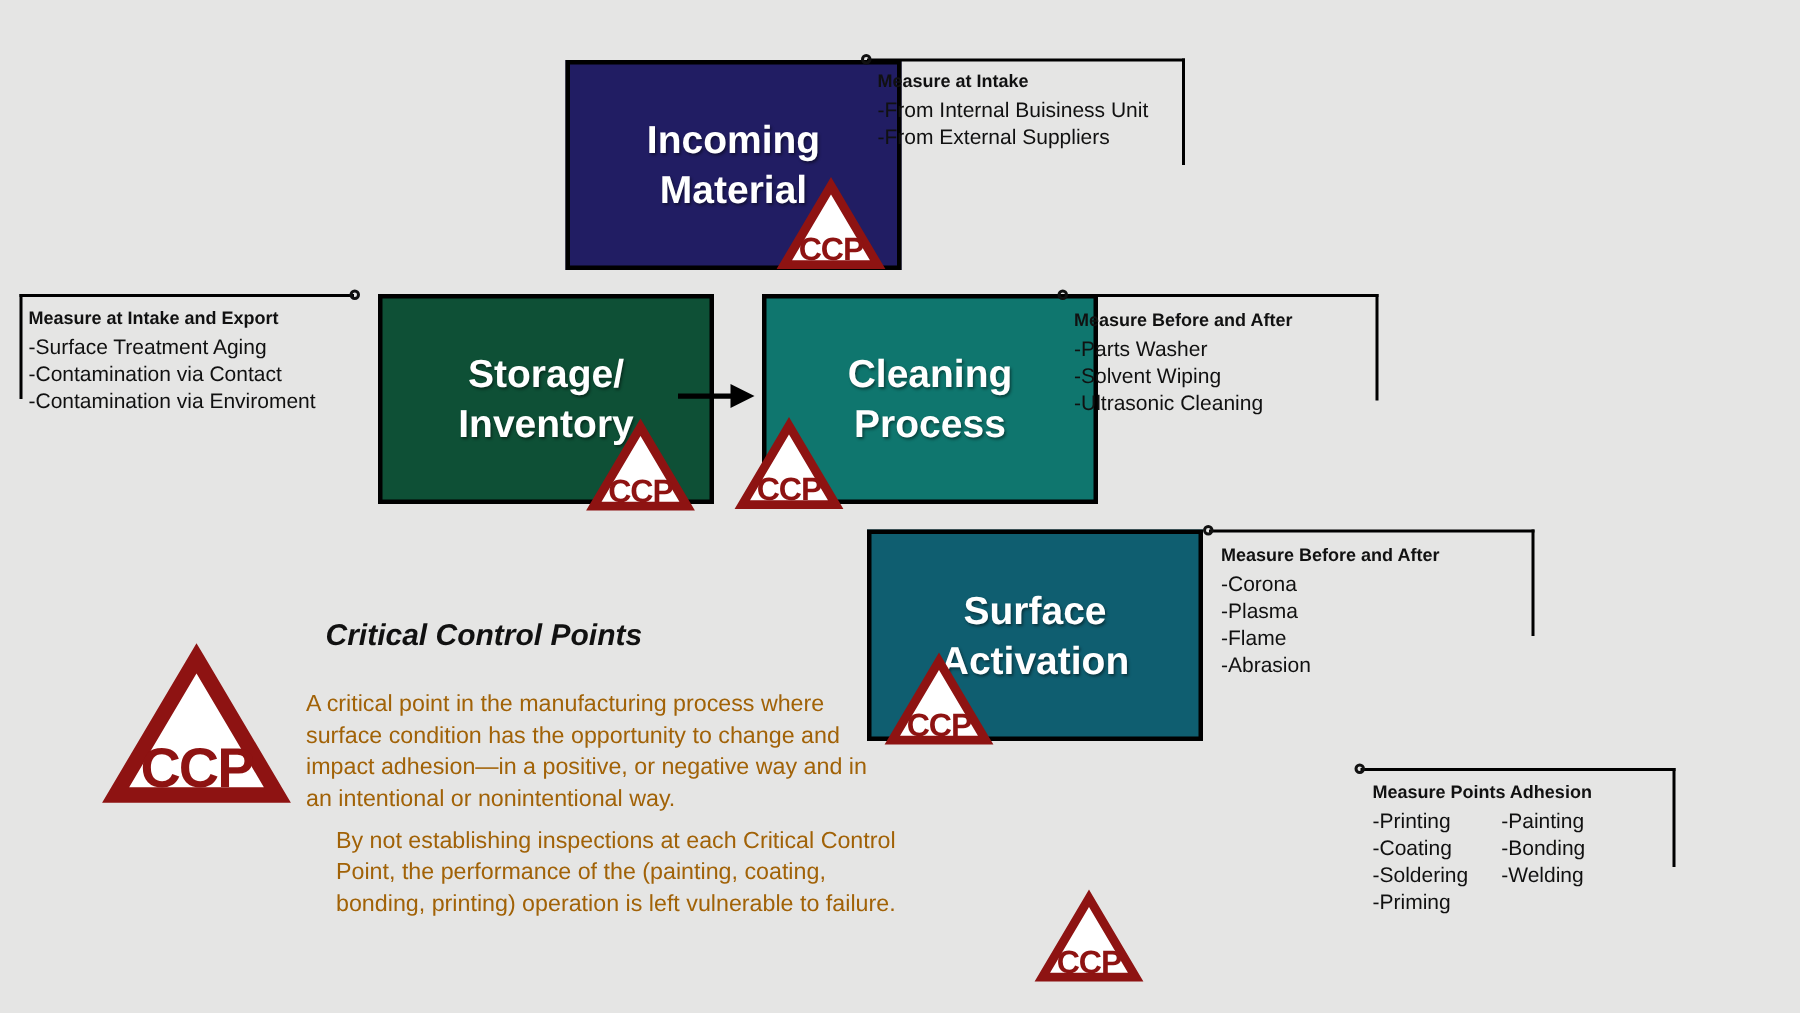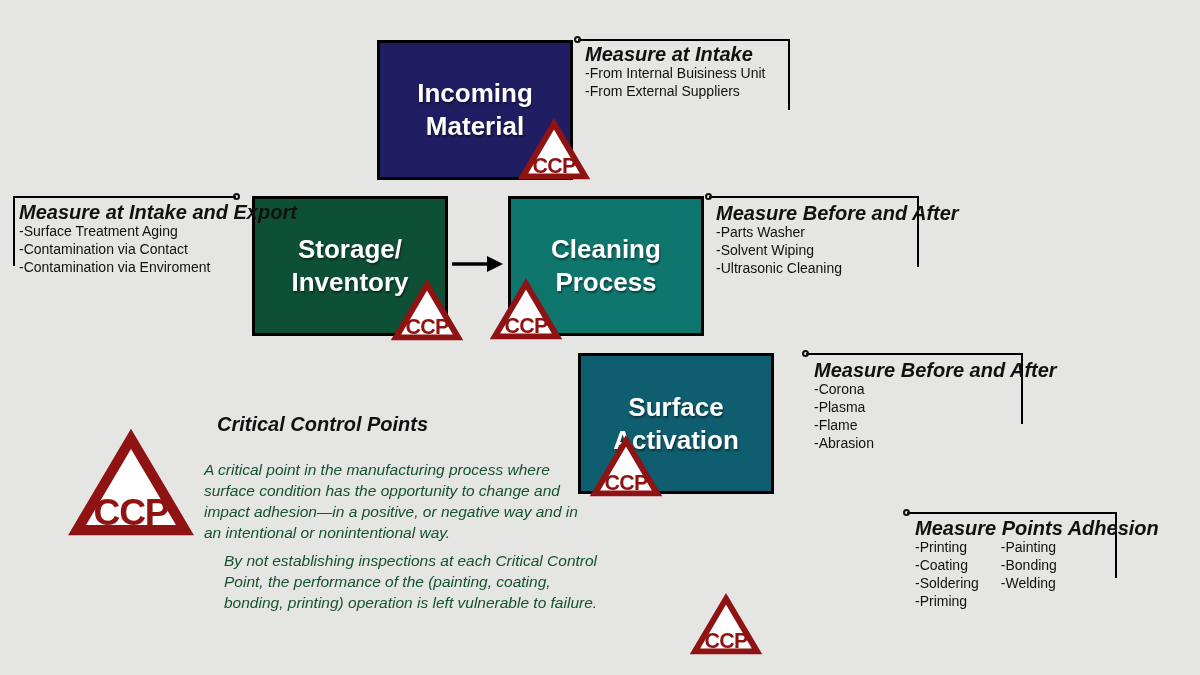--- a/index.html
+++ b/index.html
@@ -3,21 +3,21 @@
 <meta charset="utf-8">
 <style>
   * { margin: 0; padding: 0; box-sizing: border-box; }
   html, body { width: 1200px; height: 675px; }
   body { font-family: "Liberation Sans", sans-serif; background: #e5e5e4; overflow: hidden; }
 
   .canvas { position: relative; width: 1200px; height: 675px; background: #e5e5e4; }
 
   
   .pbox {
-    position: absolute; width: 196px; height: 140px;
+    position: absolute; width: 224px; height: 140px;
     border: 3px solid #000;
     display: flex; align-items: center; justify-content: center;
     text-align: center;
   }
   .pbox .plabel {
     color: #fff; font-weight: bold; font-size: 26px; line-height: 33px;
     text-shadow: 1px 1.5px 2px rgba(0,0,0,0.45);
   }
   .pbox-incoming { left: 377px; top: 40px;  background: #211d63; }
   .pbox-storage  { left: 252px; top: 196px; background: #0e5036; }
@@ -52,37 +52,37 @@
   .bracket-right .dot { left: -4px; }
   .bracket-left  .dot { right: -4px; }
   .br-incoming { left: 578px; top: 39px;  width: 212px; height: 71px; }
   .br-storage  { left: 13px;  top: 196px; width: 223px; height: 70px; }
   .br-cleaning { left: 709px; top: 196px; width: 210px; height: 71px; }
   .br-surface  { left: 806px; top: 353px; width: 217px; height: 71px; }
   .br-final    { left: 907px; top: 512px; width: 210px; height: 66px; }
 
   
   .callout-text { position: absolute; color: #111; }
-  .co-heading { font-size: 20px; font-weight: bold; font-style: italic; line-height: 19px; }
+  .co-heading { font-size: 12px; font-weight: bold; line-height: 19px; }
   .co-item { font-size: 14px; line-height: 18px; }
   .co-cols { display: flex; gap: 22px; }
   .ct-incoming { left: 585px; top: 45px; }
   .ct-storage  { left: 19px;  top: 203px; }
   .ct-cleaning { left: 716px; top: 204px; }
   .ct-surface  { left: 814px; top: 361px; }
   .ct-final    { left: 915px; top: 519px; }
 
   
   .legend-title {
     position: absolute; left: 205px; top: 413px;
     font-size: 20px; font-weight: bold; font-style: italic; color: #111; margin-left: 12px;
   }
   .legend-para {
     position: absolute; left: 204px; width: 378px;
-    font-size: 15.5px; font-style: italic; line-height: 21px; color: #14532d;
+    font-size: 15.5px; line-height: 21px; color: #a16207;
   }
   .legend-para-1 { top: 459px; }
   .legend-para-2 { top: 550px; margin-left: 20px; }
 </style>
 </head>
 <body>
 
 <div class="canvas">
 
   <div class="pbox pbox-incoming">

